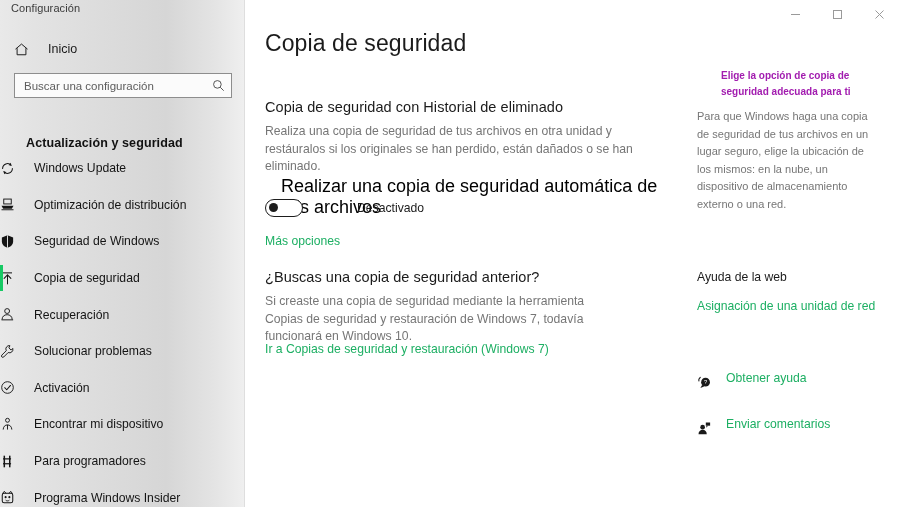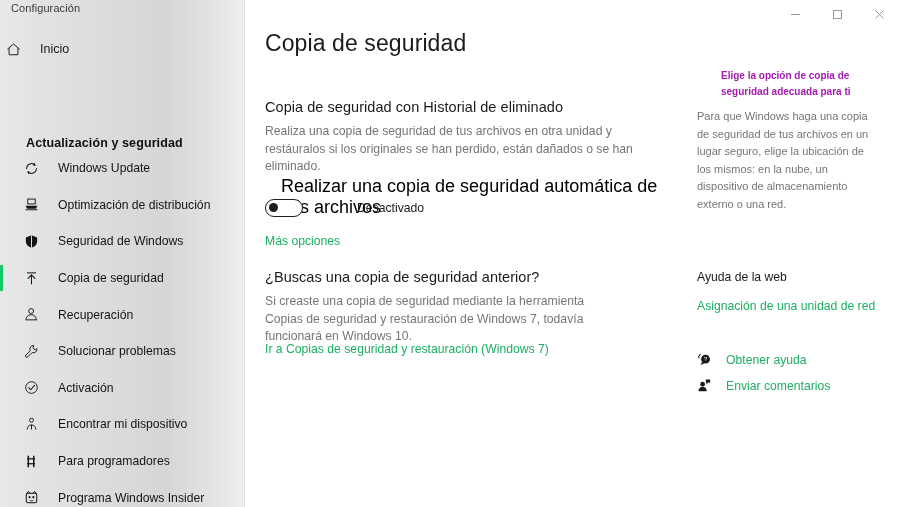--- a/index.html
+++ b/index.html
@@ -74,21 +74,21 @@
   }
 
   .home-row {
     position: absolute;
     left: 0;
     top: 36px;
     width: 233px;
     height: 26px;
     display: flex;
     align-items: center;
-    padding-left: 6px;
+    padding-left: 14px;
     box-sizing: border-box;
   }
   .home-row .ico {
     width: 20px;
     display: flex;
     align-items: center;
     justify-content: flex-start;
     color: #1c1c1c;
   }
   .home-row .lbl {
@@ -144,21 +144,21 @@
     position: absolute;
     left: 0;
     top: 150px;
     width: 245px;
   }
   .nav-item {
     position: relative;
     height: 36.6px;
     display: flex;
     align-items: center;
-    padding-left: 24px;
+    padding-left: 0;
     box-sizing: border-box;
   }
   .nav-item .accent {
     position: absolute;
     left: 0;
     top: 5px;
     bottom: 5px;
     width: 3px;
     background: transparent;
   }
@@ -323,23 +323,23 @@
     left: 22px;
     top: 299px;
   }
   .rp-actions {
     position: absolute;
     left: 22px;
     top: 348px;
   }
   .rp-action {
     display: flex;
-    align-items: center;
     height: 23px;
     margin-bottom: 3px;
+    margin-top: 23px;
   }
   .rp-action .ico {
     width: 22px;
     display: flex;
     align-items: center;
     justify-content: flex-start;
     color: #1a1a1a;
   }
   .rp-action .lbl {
     margin-left: 7px;
@@ -378,20 +378,29 @@
 
     <div class="home-row">
       <span class="ico">
         <svg width="15" height="15" viewBox="0 0 16 16">
           <path d="M8 2.2 L1.6 7.6 M8 2.2 L14.4 7.6 M3.3 6.6 V13.6 H12.7 V6.6" fill="none" stroke="currentColor" stroke-width="1.05" stroke-linejoin="round"></path>
         </svg>
       </span>
       <span class="lbl">Inicio</span>
     </div>
 
+    <div class="search-wrap">
+      <input class="search-input" type="text" placeholder="Buscar una configuración" style="">
+      <span class="search-icon">
+        <svg width="13" height="13" viewBox="0 0 14 14">
+          <circle cx="5.8" cy="5.8" r="4.1" fill="none" stroke="currentColor" stroke-width="1"></circle>
+          <line x1="8.9" y1="8.9" x2="12.6" y2="12.6" stroke="currentColor" stroke-width="1"></line>
+        </svg>
+      </span>
+    </div>
 
     <div class="cat-title">Actualización y seguridad</div>
 
     <div class="nav">
 
       <div class="nav-item">
         <span class="accent"></span>
         <span class="ico">
           <svg width="15" height="15" viewBox="0 0 16 16">
             <path d="M13.2 8a5.2 5.2 0 0 1-9.1 3.4" fill="none" stroke="currentColor" stroke-width="1.1" stroke-linecap="round"></path>

